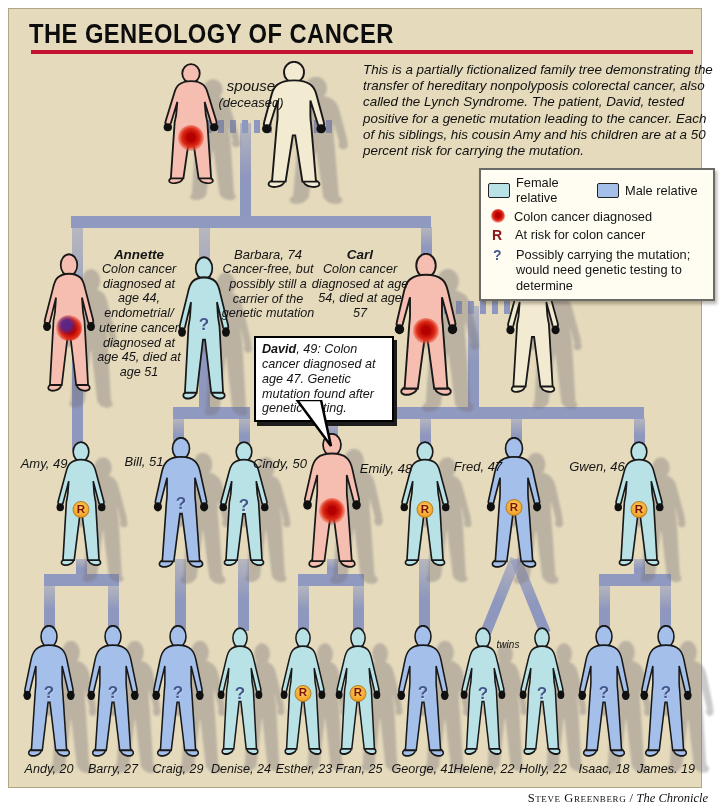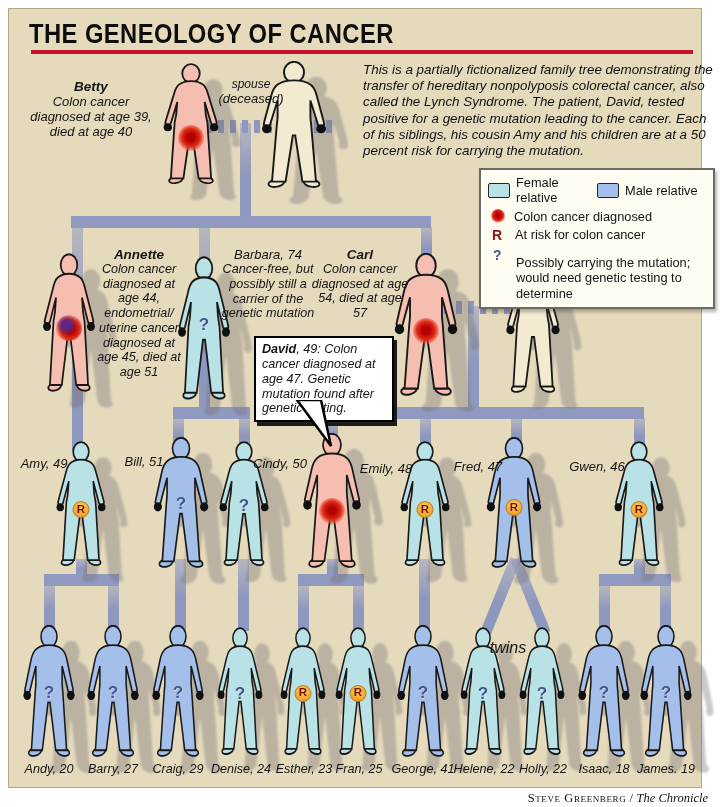--- a/index.html
+++ b/index.html
@@ -89,21 +89,21 @@
   .badge-q{
     top:44%;font-size:17px;font-weight:700;color:var(--qcolor);
     text-shadow:.5px .5px 0 rgba(255,255,255,.35);line-height:1;
   }
   
   .plabel{position:absolute;z-index:4;font-style:italic;text-align:center;}
   .pname{font-weight:700;font-size:13.5px;display:block;}
   .pdesc{font-size:12.6px;line-height:1.17;display:block;}
   .tag{font-size:13px;white-space:nowrap;}
   .tag4{font-size:12.6px;white-space:nowrap;width:70px;text-align:center;}
-  .twins{font-size:16px;}
+  .twins{font-size:10px;}
   
   .callout{
     left:245px;top:327px;width:140px;background:#ffffff;border:2px solid #000;
     box-shadow:3px 4px 0 #1c1c1c;box-sizing:border-box;padding:4px 6px;z-index:5;
     font-style:italic;font-size:12.6px;line-height:1.18;
   }
   .callout b{font-weight:700;}
   .callout-tail{left:282px;top:391px;z-index:5;}
   
   .credit{
@@ -188,26 +188,22 @@
     <svg class="f-affected">
         <use href="#fig-female"></use>
       </svg>
     <span class="marker cancer-dot" style="top:50%;"></span>
   </div>
   <div class="person" style="left:245px;top:52px;width:80px;height:128px;">
     <svg class="f-outsider">
         <use href="#fig-male"></use>
       </svg>
   </div>
-  <div class="plabel" style="left:12px;top:70px;width:140px;">
-    <span class="pname">Betty</span>
-    <span class="pdesc" style="font-size:13px;">Colon cancer diagnosed at age 39, died at age 40</span>
-  </div>
   <div class="plabel" style="left:196px;top:68px;width:92px;">
-    <span class="pdesc" style="font-size:12px;">spouse</span>
+    <span class="pdesc" style="font-size:15px;">spouse</span>
     <span class="pdesc" style="font-size:13px;">(deceased)</span>
   </div>
 
   <div class="person" style="left:24px;top:244px;width:72px;height:142px;">
     <svg class="f-affected">
         <use href="#fig-female"></use>
       </svg>
     <span class="marker cancer-dot dual" style="top:44%;"></span>
   </div>
   <div class="person" style="left:159px;top:247px;width:72px;height:147px;">
@@ -394,21 +390,21 @@
     <div class="legend-row">
       <span class="legend-dot"></span>
       <span>Colon cancer diagnosed</span>
     </div>
     <div class="legend-row">
       <span class="legend-r">R</span>
       <span>At risk for colon cancer</span>
     </div>
     <div class="legend-row">
       <span class="legend-q">?</span>
-      <span style="flex:1;margin-top:8px;">Possibly carrying the mutation; would need genetic testing to determine</span>
+      <span style="flex:1;">Possibly carrying the mutation; would need genetic testing to determine</span>
     </div>
   </div>
 
 </div>
 
 <div class="abs credit">
   <span class="by">Steve Greenberg</span>
   <span class="by">/</span>
   <span class="src">The Chronicle</span>
 </div>

